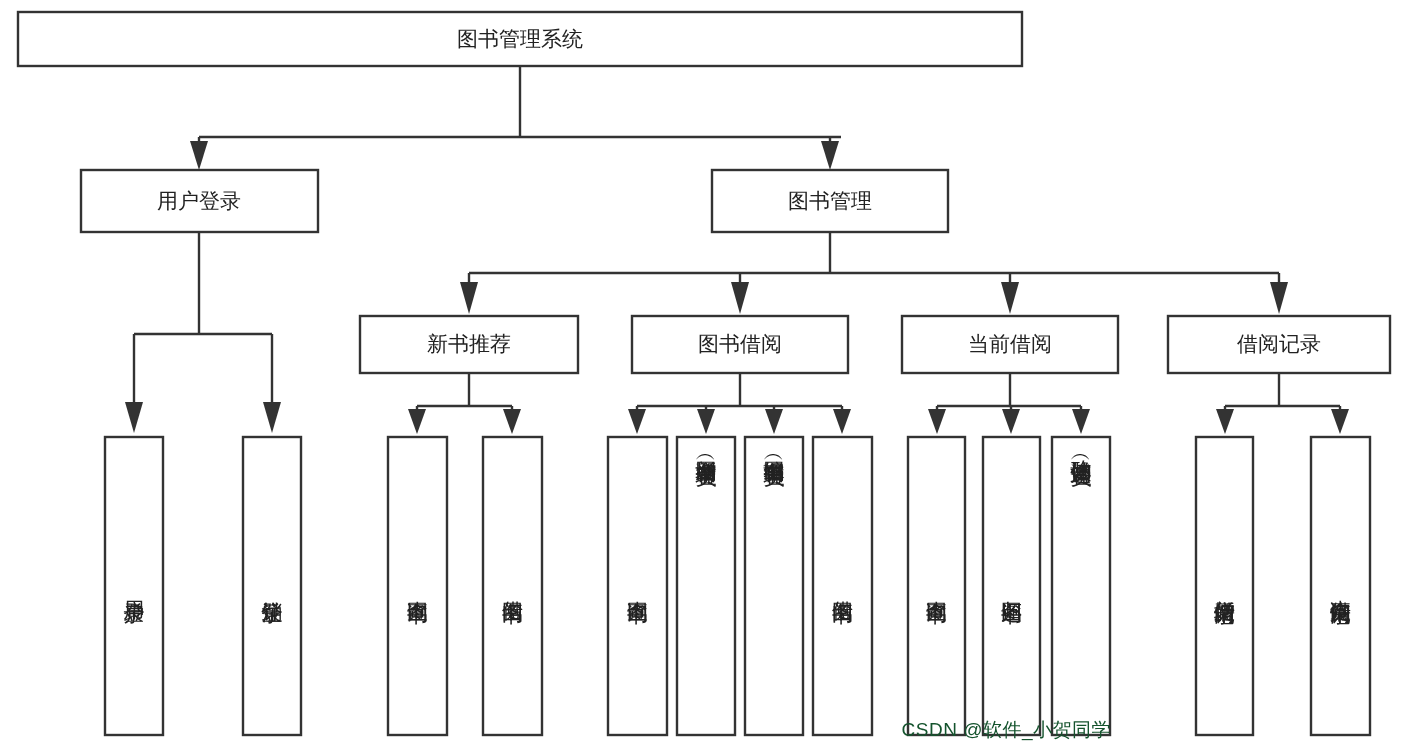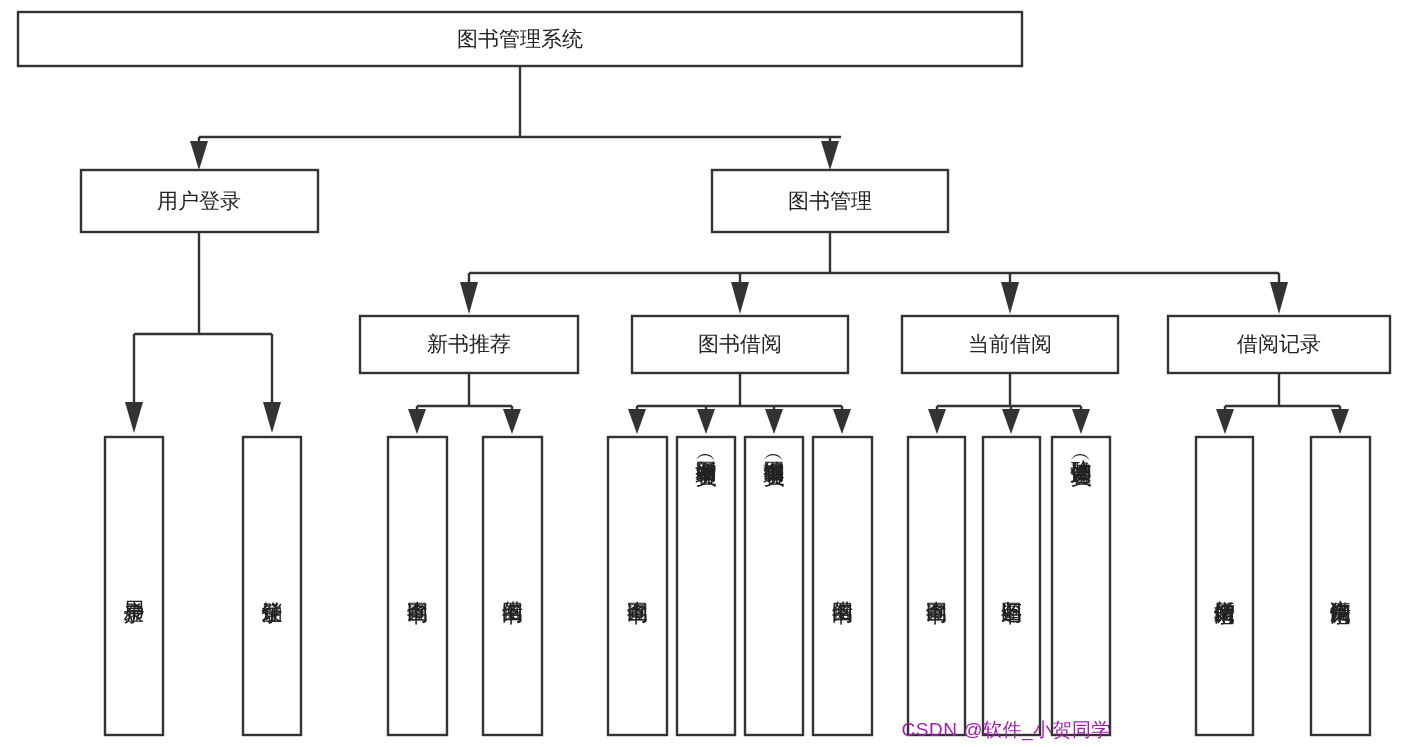--- a/index.html
+++ b/index.html
@@ -62,21 +62,21 @@
     justify-content: center;
     white-space: nowrap;
     pointer-events: none;
   }
   .watermark {
     position: absolute;
     right: 8px;
     bottom: 4px;
     font-family: "Liberation Sans", "DejaVu Sans", sans-serif;
     font-size: 19px;
-    color: #a21caf;
+    color: #14532d;
     letter-spacing: 0.5px;
     white-space: nowrap;
   }
 </style>
 </head>
 <body>
 
 <div id="diagram-root">
 
   <svg id="flow" viewBox="0 0 1405 747" xmlns="http://www.w3.org/2000/svg">

